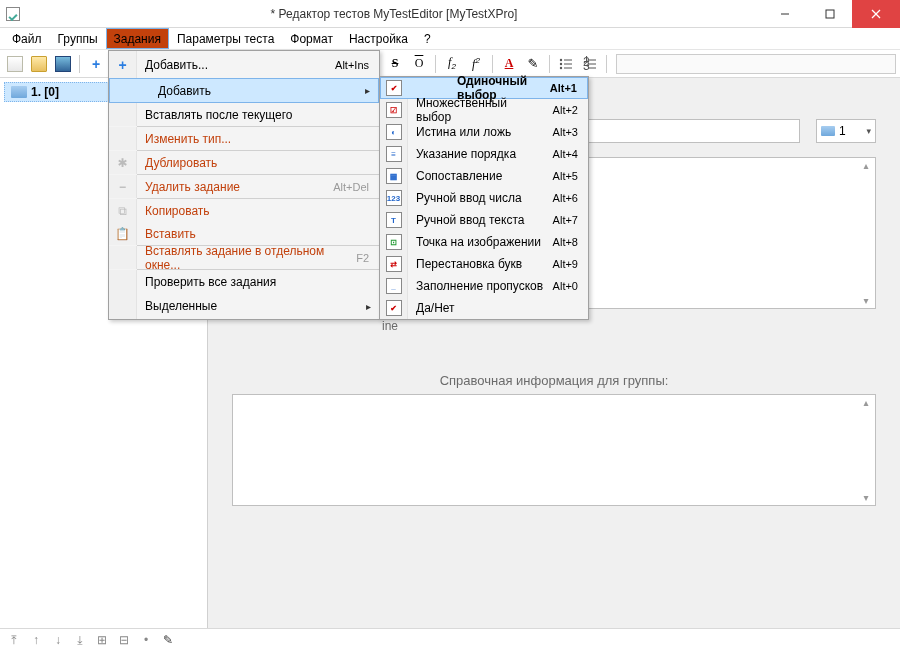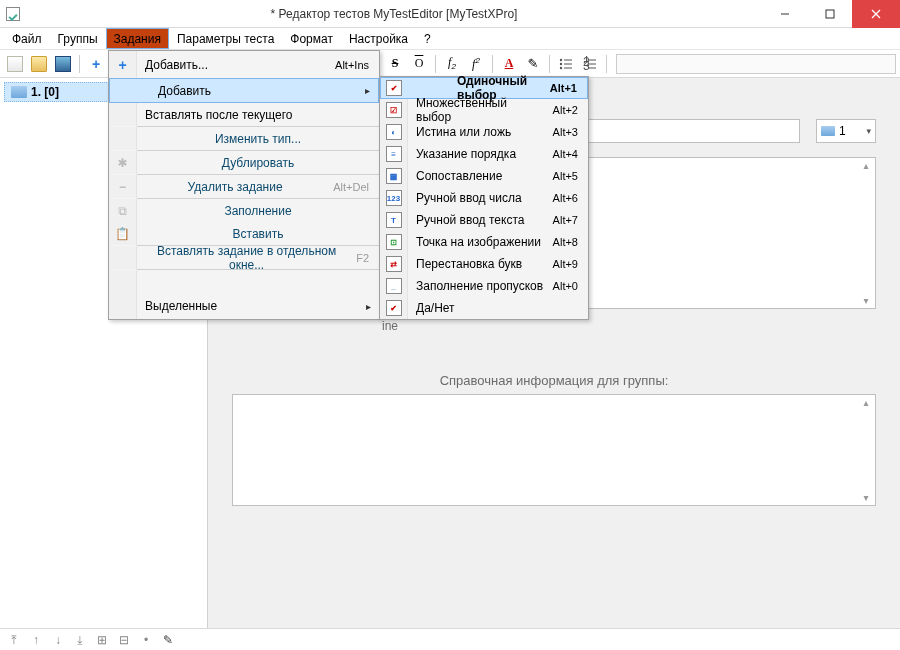--- a/index.html
+++ b/index.html
@@ -44,21 +44,21 @@
 .statusbar { position: absolute; bottom: 0; left: 0; right: 0; height: 22px; background: #fff; border-top: 1px solid #d9d9d9; display: flex; align-items: center; padding: 0 6px; gap: 6px; }
 .sb-icon { width: 16px; height: 16px; color: #888; display:flex; align-items:center; justify-content:center; }
 
 
 .dropdown { position: absolute; background: #f4f4f4; border: 1px solid #a0a0a0; box-shadow: 2px 2px 4px rgba(0,0,0,0.2); z-index: 100; }
 .dd-main { left: 108px; top: 50px; width: 272px; }
 .dd-row { height: 23px; display: flex; align-items: center; position: relative; }
 .dd-row.tall { height: 27px; }
 .dd-gutter { width: 28px; height: 100%; background: #f0f0f0; display: flex; align-items: center; justify-content: center; border-right: 1px solid #e3e3e3; }
 .dd-label { padding: 0 8px; flex: 1; color: #000; }
-.dd-label.disabled { color: #0c4a6e; text-align: center; }
+.dd-label.disabled { color: #c2410c; }
 .dd-shortcut { padding-right: 10px; color: #000; font-size: 11px; }
 .dd-shortcut.disabled { color: #9a9a9a; }
 .dd-arrow { position: absolute; right: 8px; font-size: 10px; color: #333; }
 .dd-sep { height: 1px; background: #d0d0d0; margin-left: 28px; }
 .dd-row.hover { background: #cde8ff; border: 1px solid #7eb4ea; height: 25px; padding-left: 13px; }
 .dd-row.hover .dd-gutter { background: transparent; border-right-color: transparent; width: 27px; }
 
 .dd-sub { left: 379px; top: 76px; width: 210px; }
 .sub-row { height: 22px; display: flex; align-items: center; }
 .sub-row.hover { background: #cde8ff; border: 1px solid #7eb4ea; height: 22px; }
@@ -251,37 +251,38 @@
         <span style="color:#bbb;font-weight:bold">−</span>
       </div>
     <span class="dd-label disabled">Удалить задание</span>
     <span class="dd-shortcut disabled">Alt+Del</span>
   </div>
   <div class="dd-sep"></div>
   <div class="dd-row">
     <div class="dd-gutter">
         <span style="color:#bbb">⧉</span>
       </div>
-    <span class="dd-label disabled">Заполнение</span>
+    <span class="dd-label disabled">Копировать</span>
   </div>
   <div class="dd-row">
     <div class="dd-gutter">
         <span style="color:#bbb">📋</span>
       </div>
     <span class="dd-label disabled">Вставить</span>
   </div>
   <div class="dd-sep"></div>
   <div class="dd-row">
     <div class="dd-gutter"></div>
     <span class="dd-label disabled">Вставлять задание в отдельном окне...</span>
     <span class="dd-shortcut disabled">F2</span>
   </div>
   <div class="dd-sep"></div>
   <div class="dd-row">
     <div class="dd-gutter"></div>
+    <span class="dd-label">Проверить все задания</span>
   </div>
   <div class="dd-row" style="height:26px">
     <div class="dd-gutter"></div>
     <span class="dd-label">Выделенные</span>
     <span class="dd-arrow">▸</span>
   </div>
 </div>
 
 <div class="dropdown dd-sub">
   <div class="sub-row hover">

